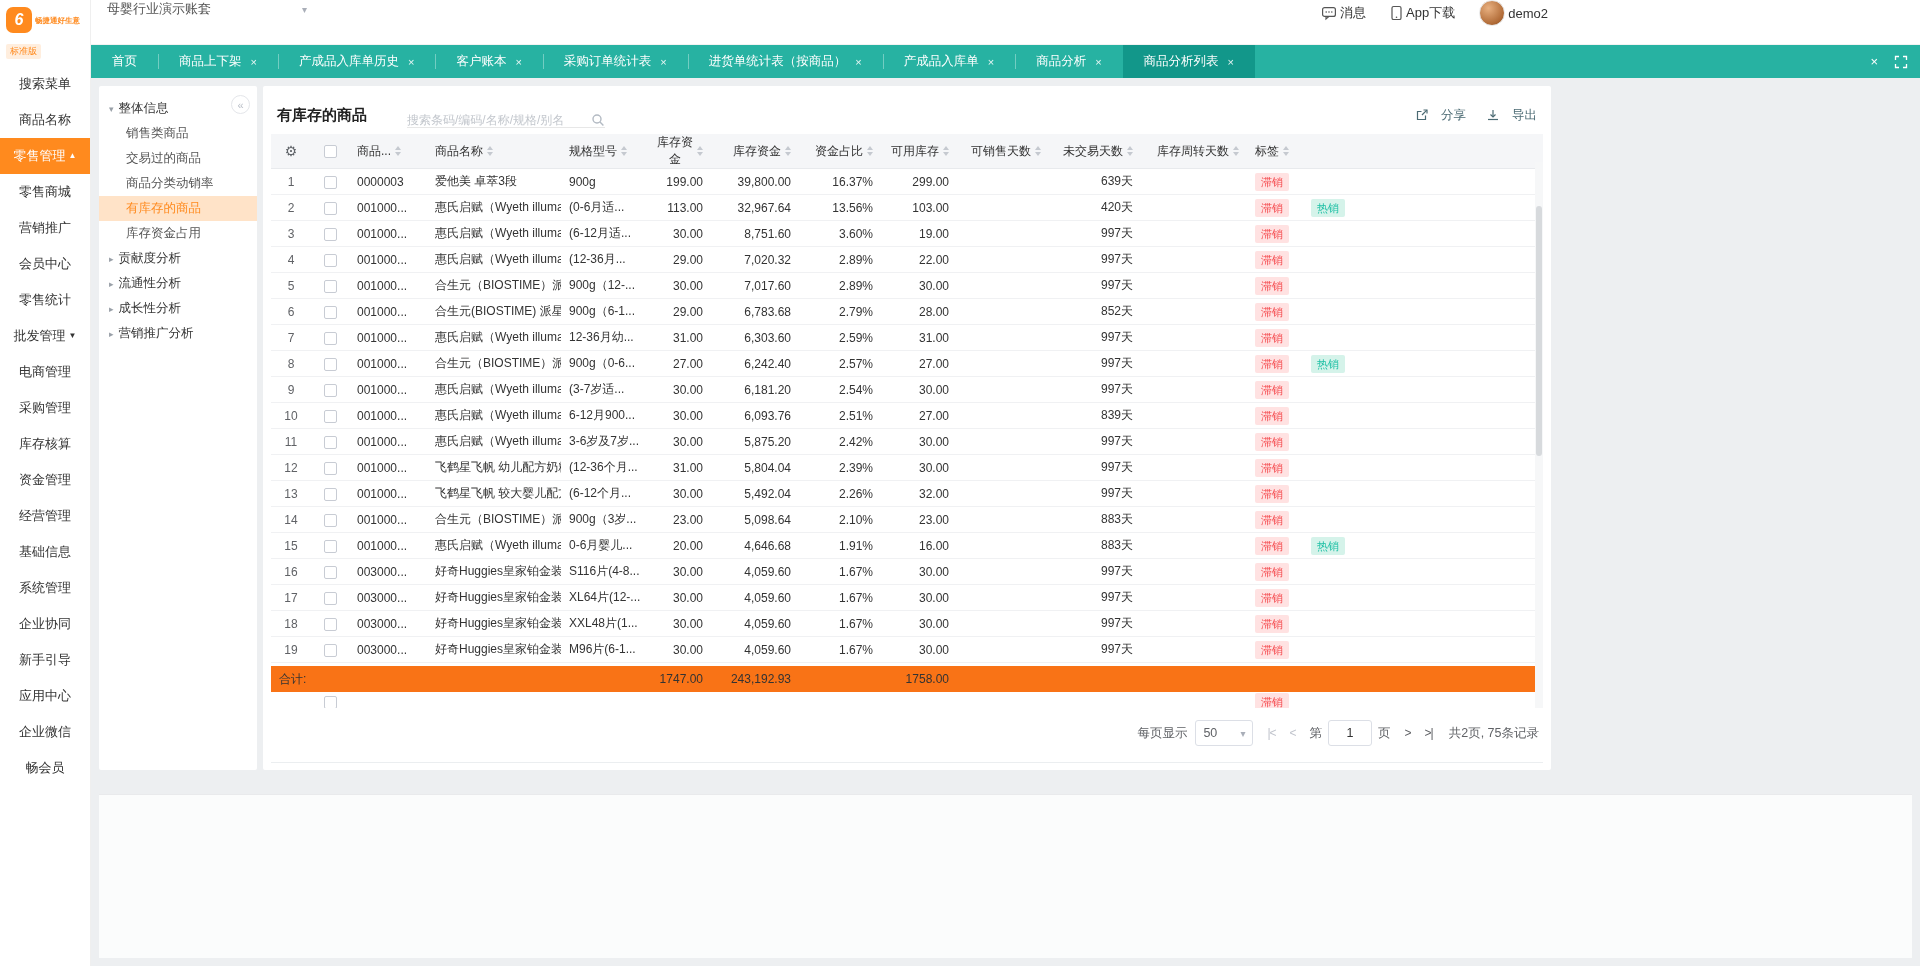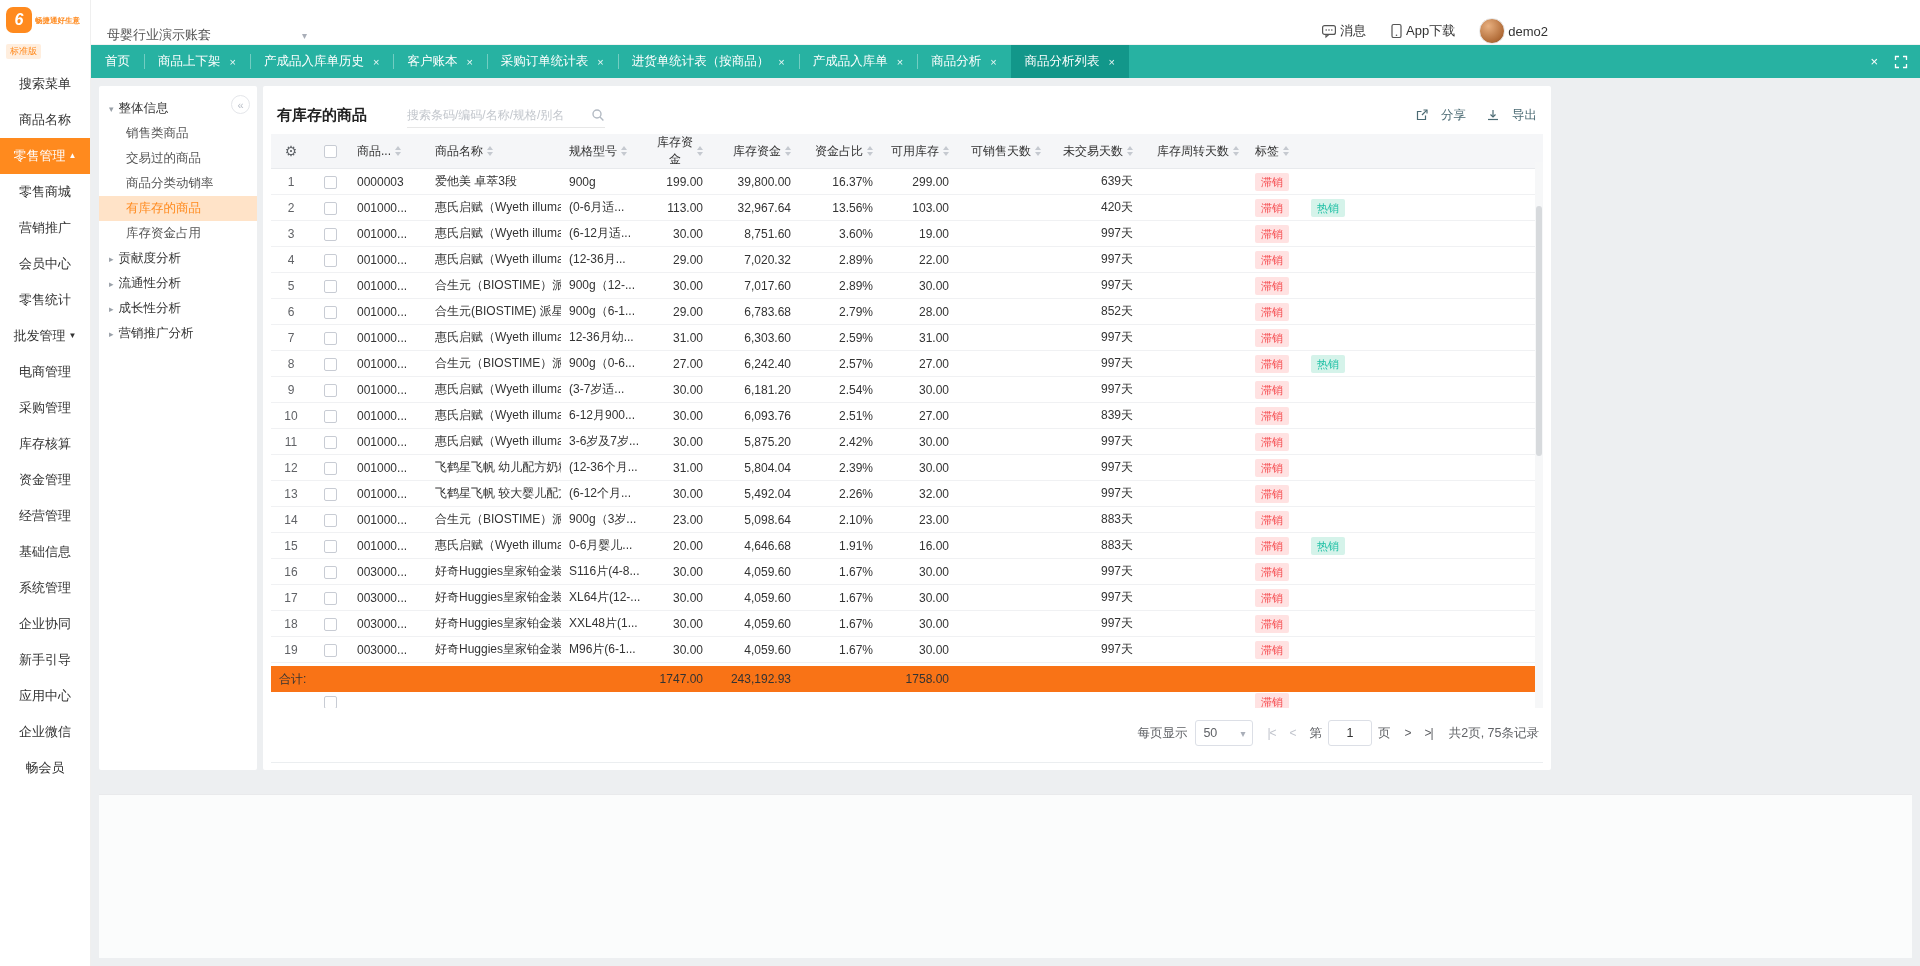--- a/index.html
+++ b/index.html
@@ -15,31 +15,31 @@
   .logo-text{color:#ff8a1e;font-size:7.5px;font-weight:bold;white-space:nowrap;line-height:1.2}
   .logo-badge{display:inline-block;margin-top:11px;color:#ff8a1e;background:#ffeede;font-size:9px;padding:1px 4px;border-radius:2px}
   .side-menu{flex:1;padding-top:4px}
   .side-item{height:36px;display:flex;align-items:center;justify-content:center;gap:3px;font-size:13px;color:#333;cursor:pointer;white-space:nowrap}
   .side-item.active{background:#ff8a1e;color:#fff}
   .side-caret{font-size:8px;line-height:1}
 
   
   .right-col{flex:1;display:flex;flex-direction:column;min-width:0}
 
-  .topbar{height:45px;background:#fff;display:flex;align-items:flex-end;padding:0 372px 0 16px;border-bottom:1px solid #f2f2f2}
+  .topbar{height:45px;background:#fff;display:flex;align-items:flex-start;padding:0 372px 0 16px;border-bottom:1px solid #f2f2f2}
   .account{width:200px;display:flex;align-items:center;justify-content:space-between;color:#555;cursor:pointer}
   .chev{color:#a9aeb8;font-size:10px}
   .topbar-right{margin-left:auto;display:flex;align-items:center;gap:24px}
   .tb-item{display:flex;align-items:center;gap:3px;color:#333;font-size:13px;cursor:pointer}
   .icon-wrap{display:inline-flex;align-items:center}
   .avatar{width:26px;height:26px;border-radius:50%;background:radial-gradient(circle at 35% 30%,#e8b080,#b06a36 70%,#7a4520);border:1px solid #e8e8e8}
 
   .tabbar{height:33px;background:#27b2a2;display:flex;align-items:stretch;color:#fff}
   .tab-strip{display:flex;align-items:stretch}
-  .tab{display:flex;align-items:center;gap:9px;padding:0 14px;font-size:12.5px;cursor:pointer;position:relative;white-space:nowrap}
+  .tab{display:flex;align-items:center;gap:9px;padding:0 21px;font-size:12.5px;cursor:pointer;position:relative;white-space:nowrap}
   .tab + .tab::before{content:"";position:absolute;left:0;top:9px;bottom:9px;width:1px;background:rgba(255,255,255,.35)}
   .tab.active{background:#12978a}
   .tab.active::before{display:none}
   .tab-x{font-size:11px;opacity:.9}
   .tabbar-tools{margin-left:auto;display:flex;align-items:center;gap:16px;padding:0 12px}
   .tool-ic{cursor:pointer;display:inline-flex;align-items:center;font-size:13px}
 
   
   .content{flex:1;background:#edeff1;padding:8px;display:flex;flex-direction:column;min-height:0}
   .content-row{display:flex;gap:6px;height:684px}
@@ -48,21 +48,21 @@
   .subnav{width:158px;flex-shrink:0;position:relative;padding:10px 0 0;font-size:12.5px}
   .collapse-btn{position:absolute;top:9px;right:7px;width:19px;height:19px;border:1px solid #e4e6ea;border-radius:50%;display:flex;align-items:center;justify-content:center;color:#b9bec7;font-size:11px;cursor:pointer;background:#fff}
   .subnav-group{height:25px;display:flex;align-items:center;gap:5px;padding-left:10px;color:#333;cursor:pointer}
   .group-caret{color:#99a0a8;font-size:9px}
   .subnav-item{height:25px;display:flex;align-items:center;padding-left:27px;color:#555;cursor:pointer;white-space:nowrap}
   .subnav-item.active{background:#ffe3c8;color:#ff8a1e}
 
   .main{width:1288px;flex-shrink:0;padding:10px 8px 0;display:flex;flex-direction:column;position:relative}
   .main-head{height:38px;display:flex;align-items:center;padding:0 6px}
   .main-title{font-size:15px;font-weight:bold;color:#222}
-  .search{margin-left:40px;width:198px;height:26px;display:flex;align-items:center;border-bottom:1px solid #e7e7e7}
+  .search{margin-left:40px;width:198px;height:26px;display:flex;align-items:flex-end;border-bottom:1px solid #e7e7e7}
   .search input{flex:1;border:0;outline:0;font-size:12px;color:#333;background:transparent;font-family:inherit}
   .search input::placeholder{color:#c3c7cd}
   .head-actions{margin-left:auto;display:flex;align-items:center;gap:20px}
   .act{display:flex;align-items:center;gap:12px;color:#4b6a73;font-size:12.5px;cursor:pointer}
 
   
   .tbl-wrap{position:relative;height:574px;overflow:hidden}
   table{border-collapse:collapse;table-layout:fixed;width:100%;font-size:12px}
   thead th{height:28px;background:#f5f6f8;border-bottom:1px solid #e8eaed;font-weight:normal;color:#333;padding:0 8px}
   .th-inner{display:flex;align-items:center}

